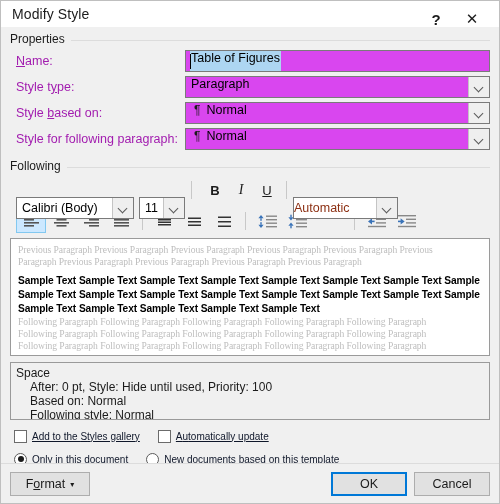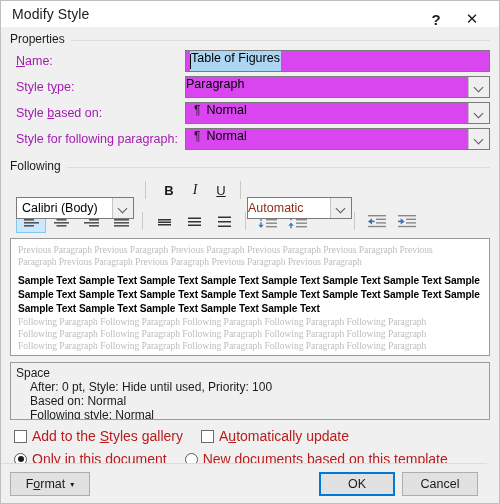--- a/index.html
+++ b/index.html
@@ -102,20 +102,21 @@
     height: 22px;
     box-sizing: border-box;
     background: #d946ef;
     border: 1px solid #7a7a7a;
     display: flex;
     position: relative;
   }
   .field-text {
     font-size: 12.5px;
     color: #000;
+    padding-left: 5px;
     white-space: nowrap;
     overflow: hidden;
   }
   .field-text.selected {
     background: #add6f2;
     padding-left: 1px;
     padding-right: 1px;
     margin-left: 4px;
   }
   .caret {
@@ -319,30 +320,31 @@
   }
   .rbox.on::after {
     content: "";
     position: absolute;
     left: 2.5px; top: 2.5px;
     width: 6px; height: 6px;
     border-radius: 50%;
     background: #1b1b1b;
   }
   .opt-label {
-    font-size: 14px;
-    color: #b91c1c;
+    font-size: 10px;
+    color: #0f172a;
     white-space: nowrap;
+    text-decoration: underline;
   }
   .opt-spacer { width: 18px; }
 
   
   .footer {
     position: absolute;
-    left: 0; right: 12px; bottom: 0;
+    left: 0; right: 0; bottom: 0;
     height: 40px;
     background: #f0f0f0;
     border-top: 1px solid #dcdcdc;
     display: flex;
     align-items: center;
     padding: 0 9px;
     box-sizing: border-box;
   }
   .btn {
     height: 24px;
@@ -439,20 +441,26 @@
 
       
       <div class="fmt-row">
         <div class="combo font">
           <span class="txt">Calibri (Body)</span>
           <div class="dropbtn">
               <span class="chev"></span>
             </div>
         </div>
         <div style="width:5px"></div>
+        <div class="combo size">
+          <span class="txt">11</span>
+          <div class="dropbtn">
+              <span class="chev"></span>
+            </div>
+        </div>
         <div class="vsep"></div>
         <div class="bius">
           <div class="biu b">B</div>
           <div class="biu i">I</div>
           <div class="biu u">U</div>
         </div>
         <div class="vsep"></div>
         <div class="combo color">
           <span class="txt">Automatic</span>
           <div class="dropbtn">

